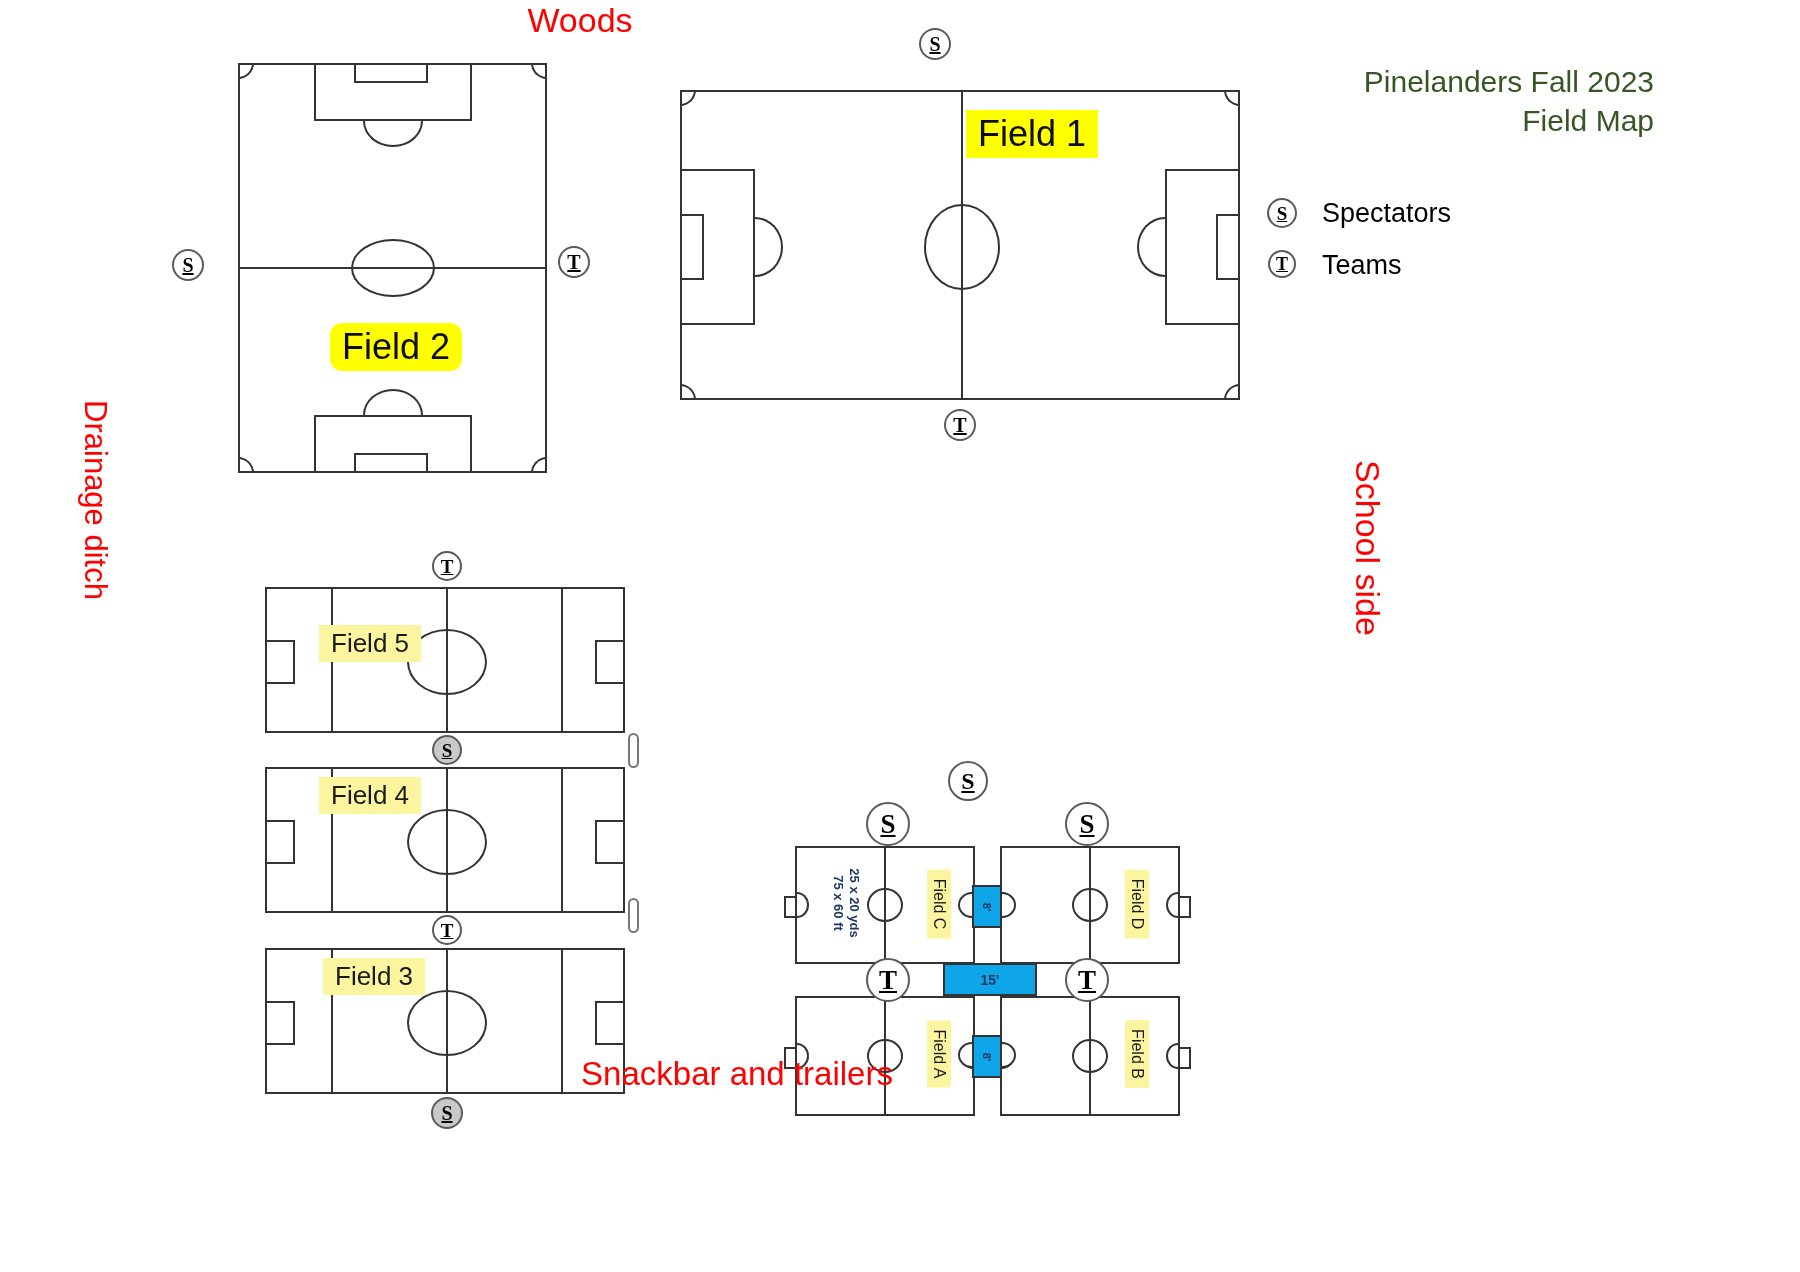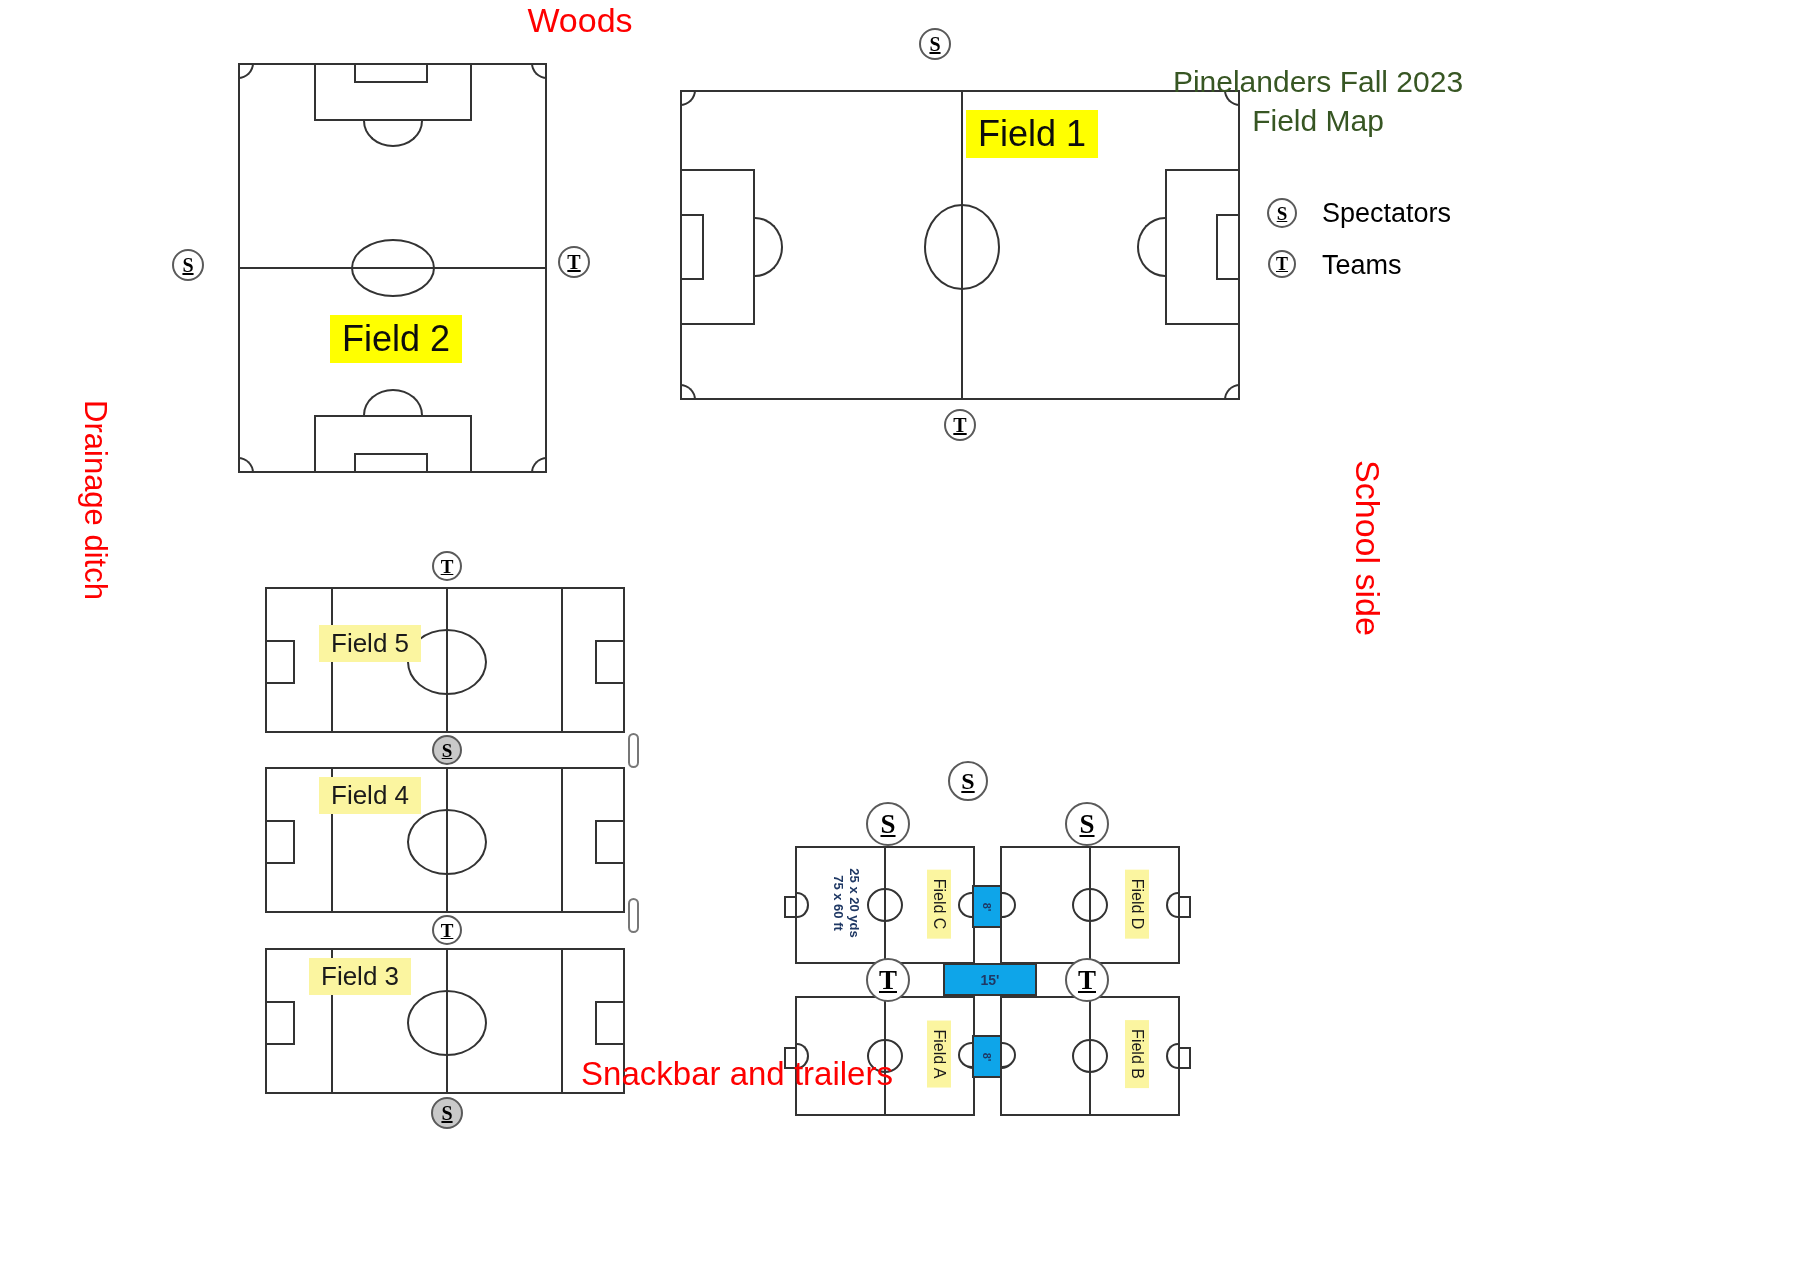--- a/index.html
+++ b/index.html
@@ -38,21 +38,21 @@
       font-size:26px;z-index:5;}
   .rot-label{position:absolute;transform:translate(-50%,-50%) rotate(90deg);background:#fbf5a0;
       color:#1a1a1a;white-space:nowrap;font-size:16px;padding:3px 9px;z-index:5;}
 
   
   .red-text{position:absolute;color:#fe0000;white-space:nowrap;z-index:7;}
   .rot{transform:translate(-50%,-50%) rotate(90deg);}
   .ctr{transform:translate(-50%,-50%);}
 
   
-  .title-block{position:absolute;left:1088px;top:62px;width:460px;text-align:center;
+  .title-block{position:absolute;left:1194px;top:62px;width:460px;text-align:right;
       color:#375623;font-size:30px;line-height:1.3;z-index:7;}
   .legend-label{position:absolute;color:#000;font-size:27px;white-space:nowrap;z-index:7;}
 
   
   .dim-text{position:absolute;transform:translate(-50%,-50%) rotate(90deg);color:#1f3864;
       font-weight:bold;font-size:13px;line-height:1.2;text-align:center;white-space:nowrap;z-index:5;}
   .gap-box{position:absolute;box-sizing:border-box;border:2px solid #333;background:#0ea5e9;
       display:flex;align-items:center;justify-content:center;z-index:4;}
   .gap-box .g8{transform:rotate(90deg);color:#1f3864;font-weight:bold;font-size:11px;white-space:nowrap;}
   .g15{color:#1f3864;font-weight:bold;font-size:14px;}
@@ -90,21 +90,21 @@
     <div class="corner c-bl"></div>
     <div class="corner c-br"></div>
     <div class="outline" style="left:74px;top:0;width:158px;height:56px;border-top:none;"></div>
     <div class="outline" style="left:114px;top:0;width:74px;height:18px;border-top:none;"></div>
     <div class="arc arc-d" style="left:123px;top:56px;width:60px;height:26px;"></div>
     <div class="outline" style="left:74px;bottom:0;width:158px;height:56px;border-bottom:none;"></div>
     <div class="outline" style="left:114px;bottom:0;width:74px;height:18px;border-bottom:none;"></div>
     <div class="arc arc-u" style="left:123px;bottom:56px;width:60px;height:26px;"></div>
     <div class="hline" style="left:0;top:202px;width:100%;"></div>
     <div class="ellipse" style="left:111px;top:174px;width:84px;height:58px;"></div>
-    <div class="hl" style="left:90px;top:250px;">Field 2</div>
+    <div class="hl" style="left:90px;top:258px;border-radius:12px;">Field 2</div>
   </div>
   <div class="marker" style="left:172px;top:249px;width:32px;height:32px;">
     <span style="font-size:20px;">S</span>
   </div>
   <div class="marker" style="left:558px;top:246px;width:32px;height:32px;">
     <span style="font-size:20px;">T</span>
   </div>
 
   <div class="outline" style="left:680px;top:90px;width:560px;height:310px;">
     <div class="corner c-tl"></div>
@@ -152,21 +152,21 @@
     <div class="hl-pale" style="left:52px;top:8px;">Field 4</div>
   </div>
 
   <div class="outline" style="left:265px;top:948px;width:360px;height:146px;">
     <div class="vline" style="left:64px;top:0;height:100%;"></div>
     <div class="vline" style="left:294px;top:0;height:100%;"></div>
     <div class="outline" style="left:0;top:51px;width:28px;height:44px;border-left:none;"></div>
     <div class="outline" style="right:0;top:51px;width:28px;height:44px;border-right:none;"></div>
     <div class="vline" style="left:179px;top:0;height:100%;"></div>
     <div class="ellipse" style="left:140px;top:40px;width:80px;height:66px;"></div>
-    <div class="hl-pale" style="left:42px;top:8px;text-align:center;">Field 3</div>
+    <div class="hl-pale" style="left:56px;top:8px;text-align:center;">Field 3</div>
   </div>
 
   <div class="marker" style="left:432px;top:551px;width:30px;height:30px;">
     <span style="font-size:19px;">T</span>
   </div>
   <div class="marker gray" style="left:432px;top:735px;width:30px;height:30px;">
     <span style="font-size:19px;">S</span>
   </div>
   <div class="marker" style="left:432px;top:915px;width:30px;height:30px;">
     <span style="font-size:19px;">T</span>

